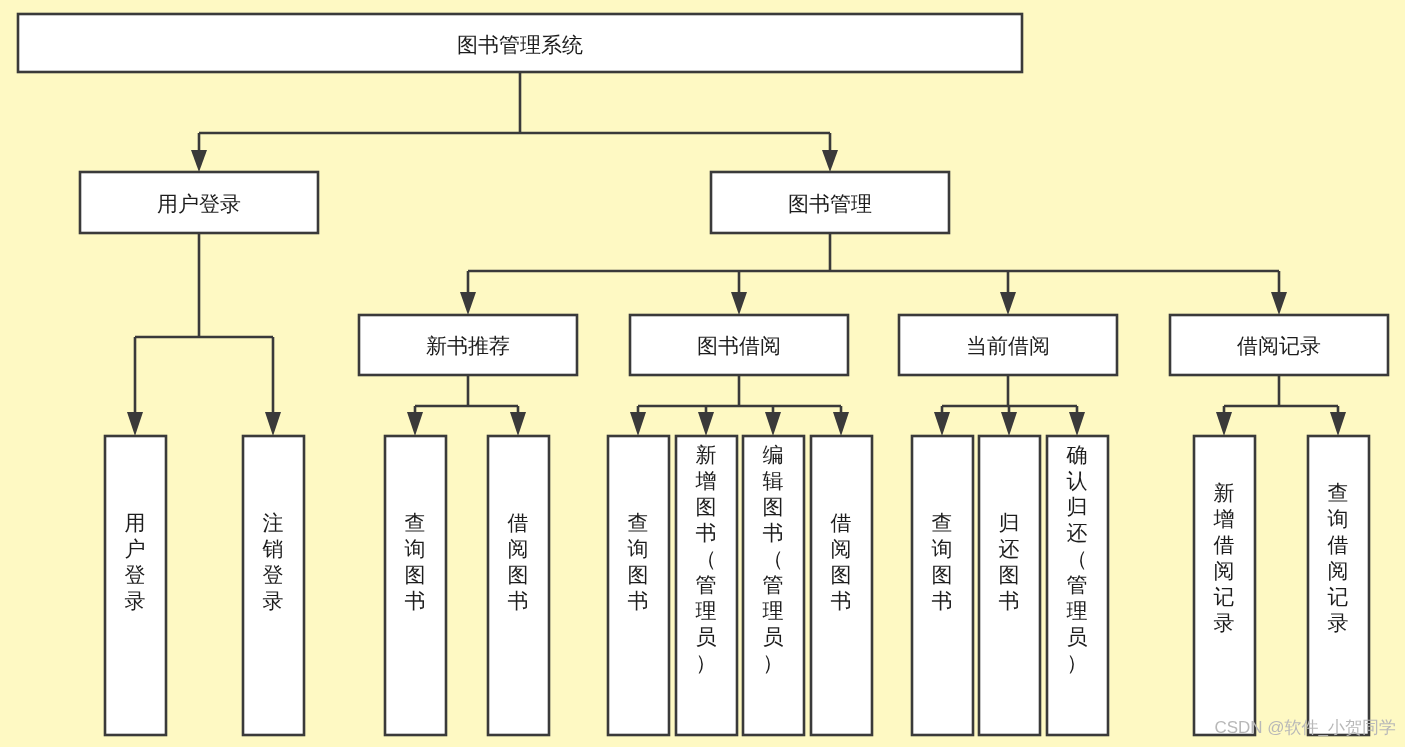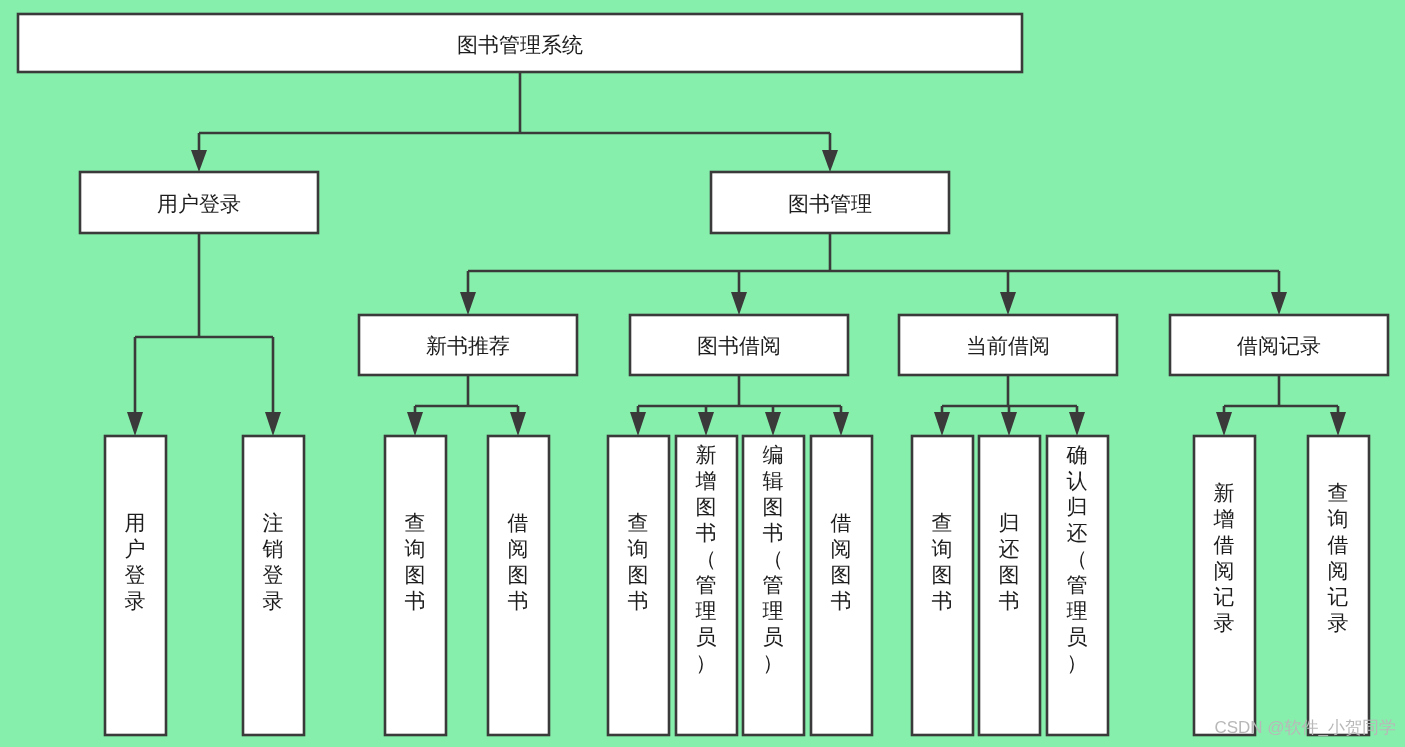--- a/index.html
+++ b/index.html
@@ -8,21 +8,21 @@
     padding: 0;
     background: #ffffff;
   }
   body {
     font-family: "Liberation Sans", "DejaVu Sans", sans-serif;
   }
   #diagram-root {
     position: relative;
     width: 1405px;
     height: 747px;
-    background: #86efac;
+    background: #fef9c3;
     overflow: hidden;
   }
   svg.tree-canvas {
     position: absolute;
     left: 0;
     top: 0;
     width: 1405px;
     height: 747px;
   }
   .node-box {

